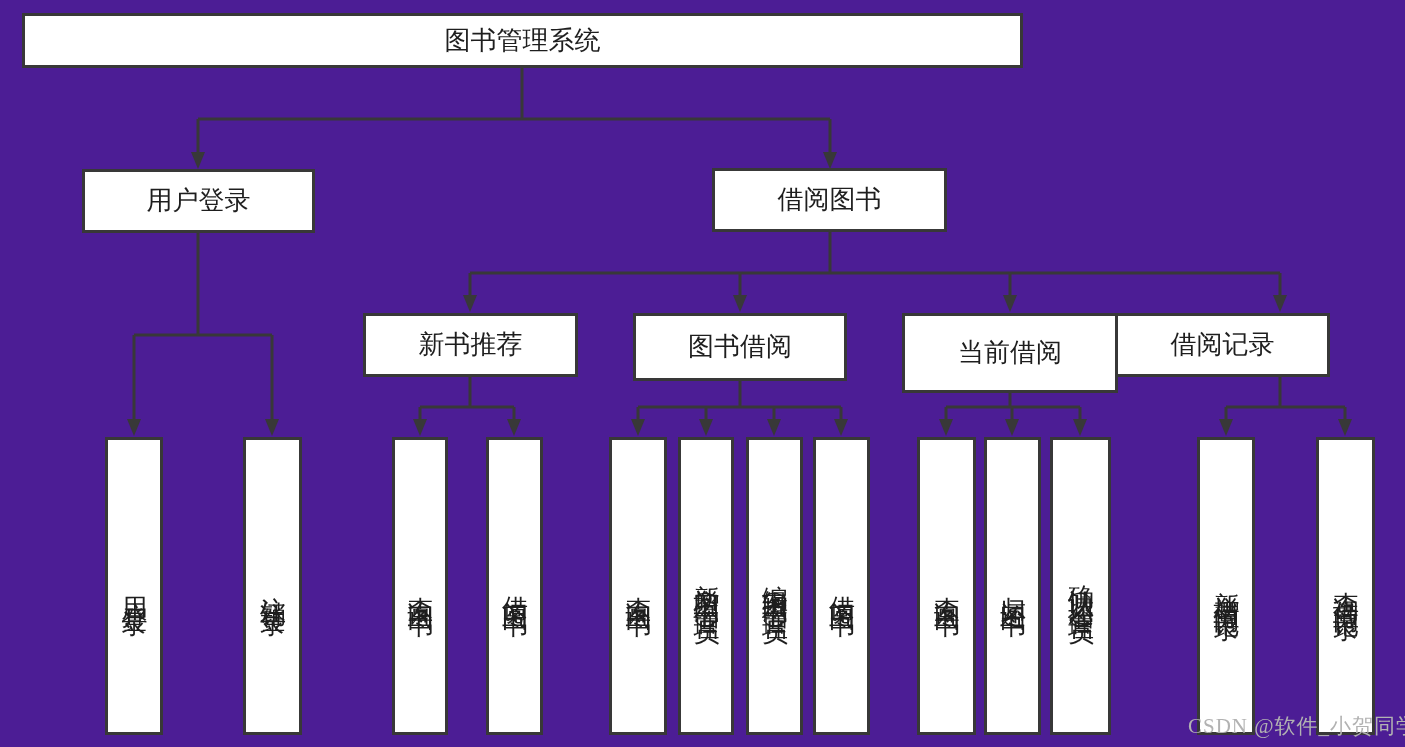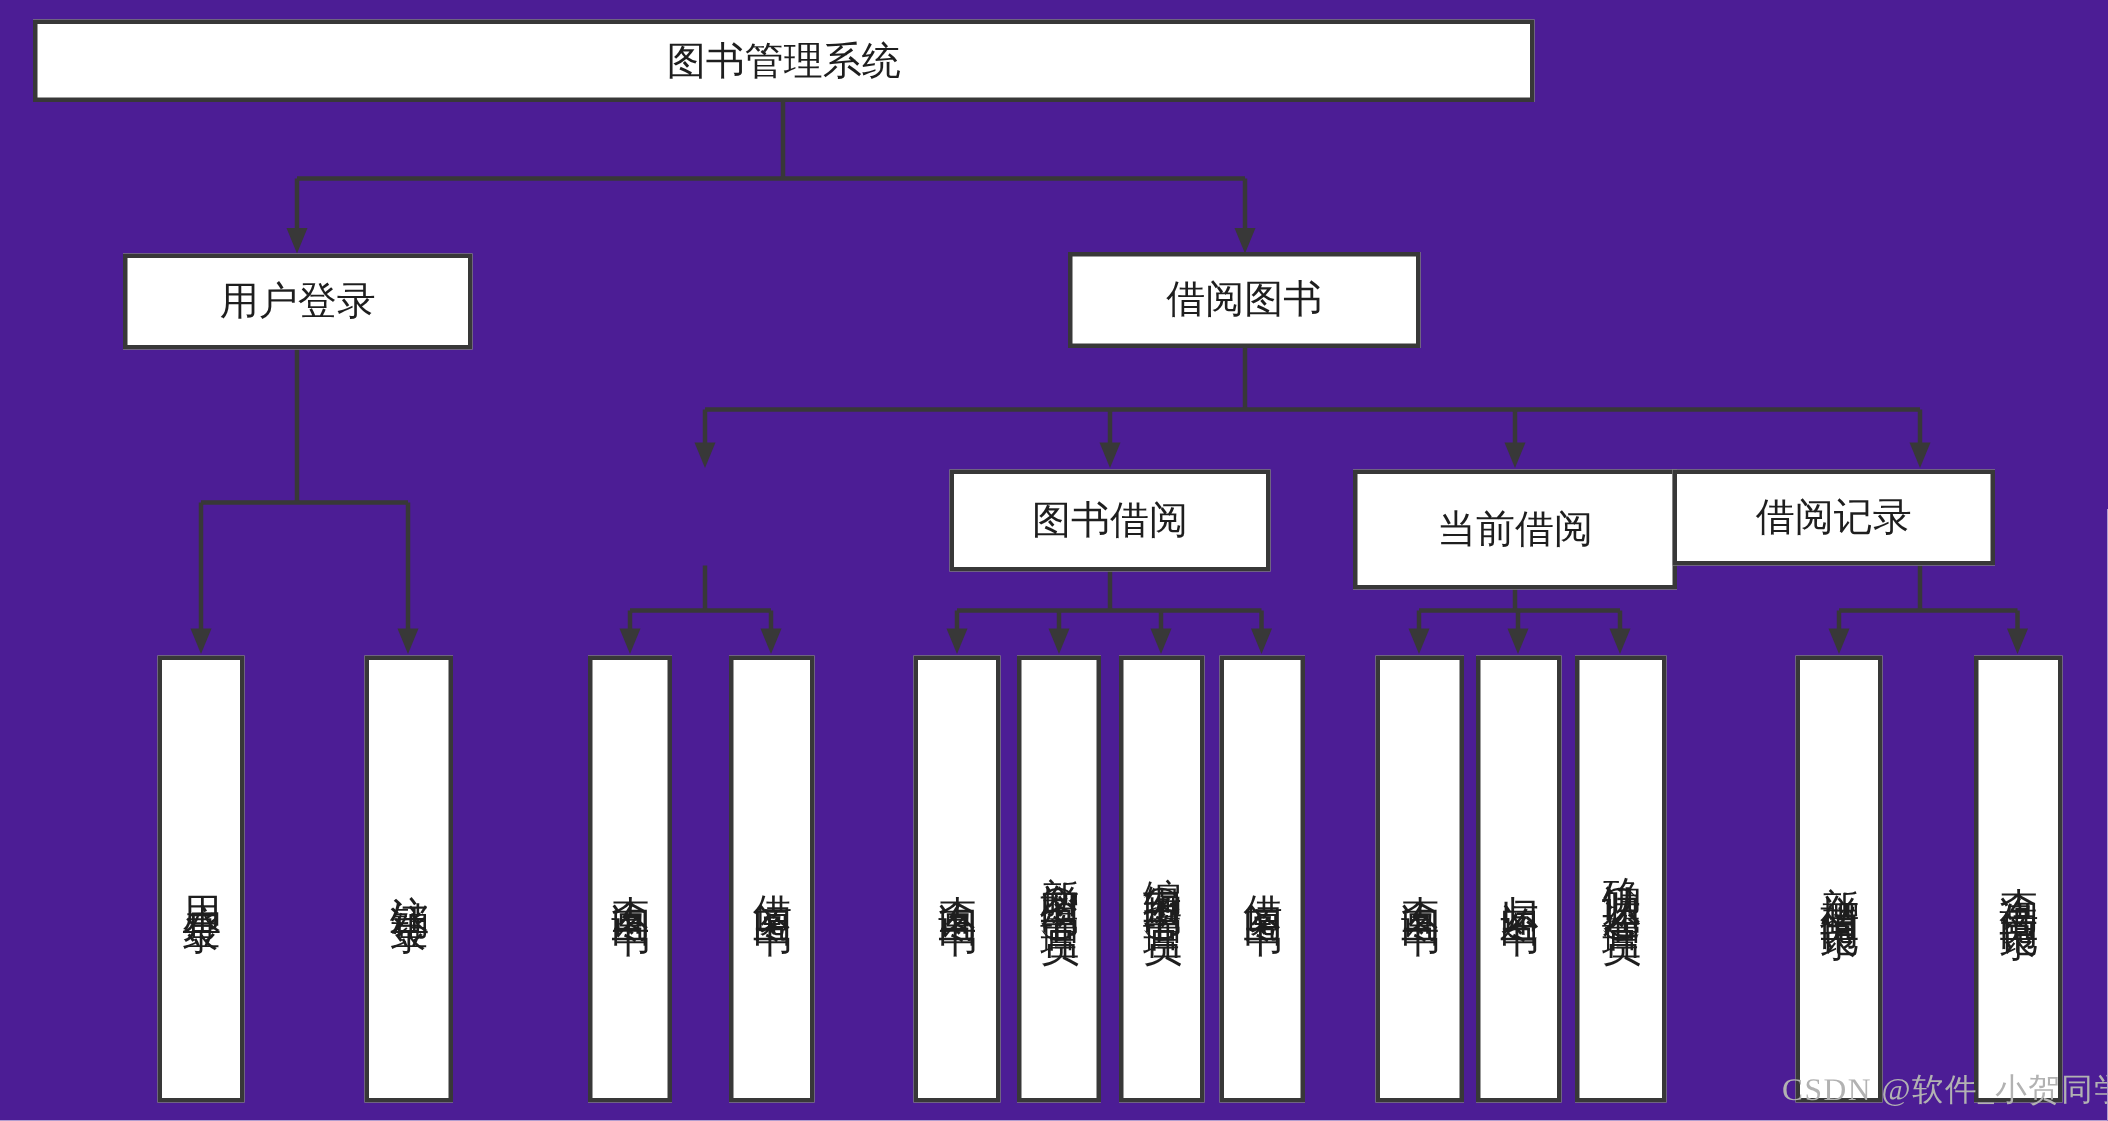--- a/index.html
+++ b/index.html
@@ -84,20 +84,21 @@
       <polygon points="1219,419 1233,419 1226,436"></polygon>
       <polygon points="1338,419 1352,419 1345,436"></polygon>
     </g>
   </svg>
 
   <div class="box" style="left:22px;top:13px;width:1001px;height:55px">图书管理系统</div>
 
   <div class="box" style="left:82px;top:169px;width:233px;height:64px">用户登录</div>
   <div class="box" style="left:712px;top:168px;width:235px;height:64px">借阅图书</div>
 
+  <div class="box" style="left:363px;top:313px;width:215px;height:64px">新书推荐</div>
   <div class="box" style="left:633px;top:313px;width:214px;height:68px">图书借阅</div>
   <div class="box" style="left:902px;top:313px;width:216px;height:80px">当前借阅</div>
   <div class="box" style="left:1115px;top:313px;width:215px;height:64px">借阅记录</div>
 
   <div class="box v" style="left:105px;top:437px;width:58px;height:298px">用户登录</div>
   <div class="box v" style="left:243px;top:437px;width:59px;height:298px">注销登录</div>
 
   <div class="box v" style="left:392px;top:437px;width:56px;height:298px">查询图书</div>
   <div class="box v" style="left:486px;top:437px;width:57px;height:298px">借阅图书</div>
 

